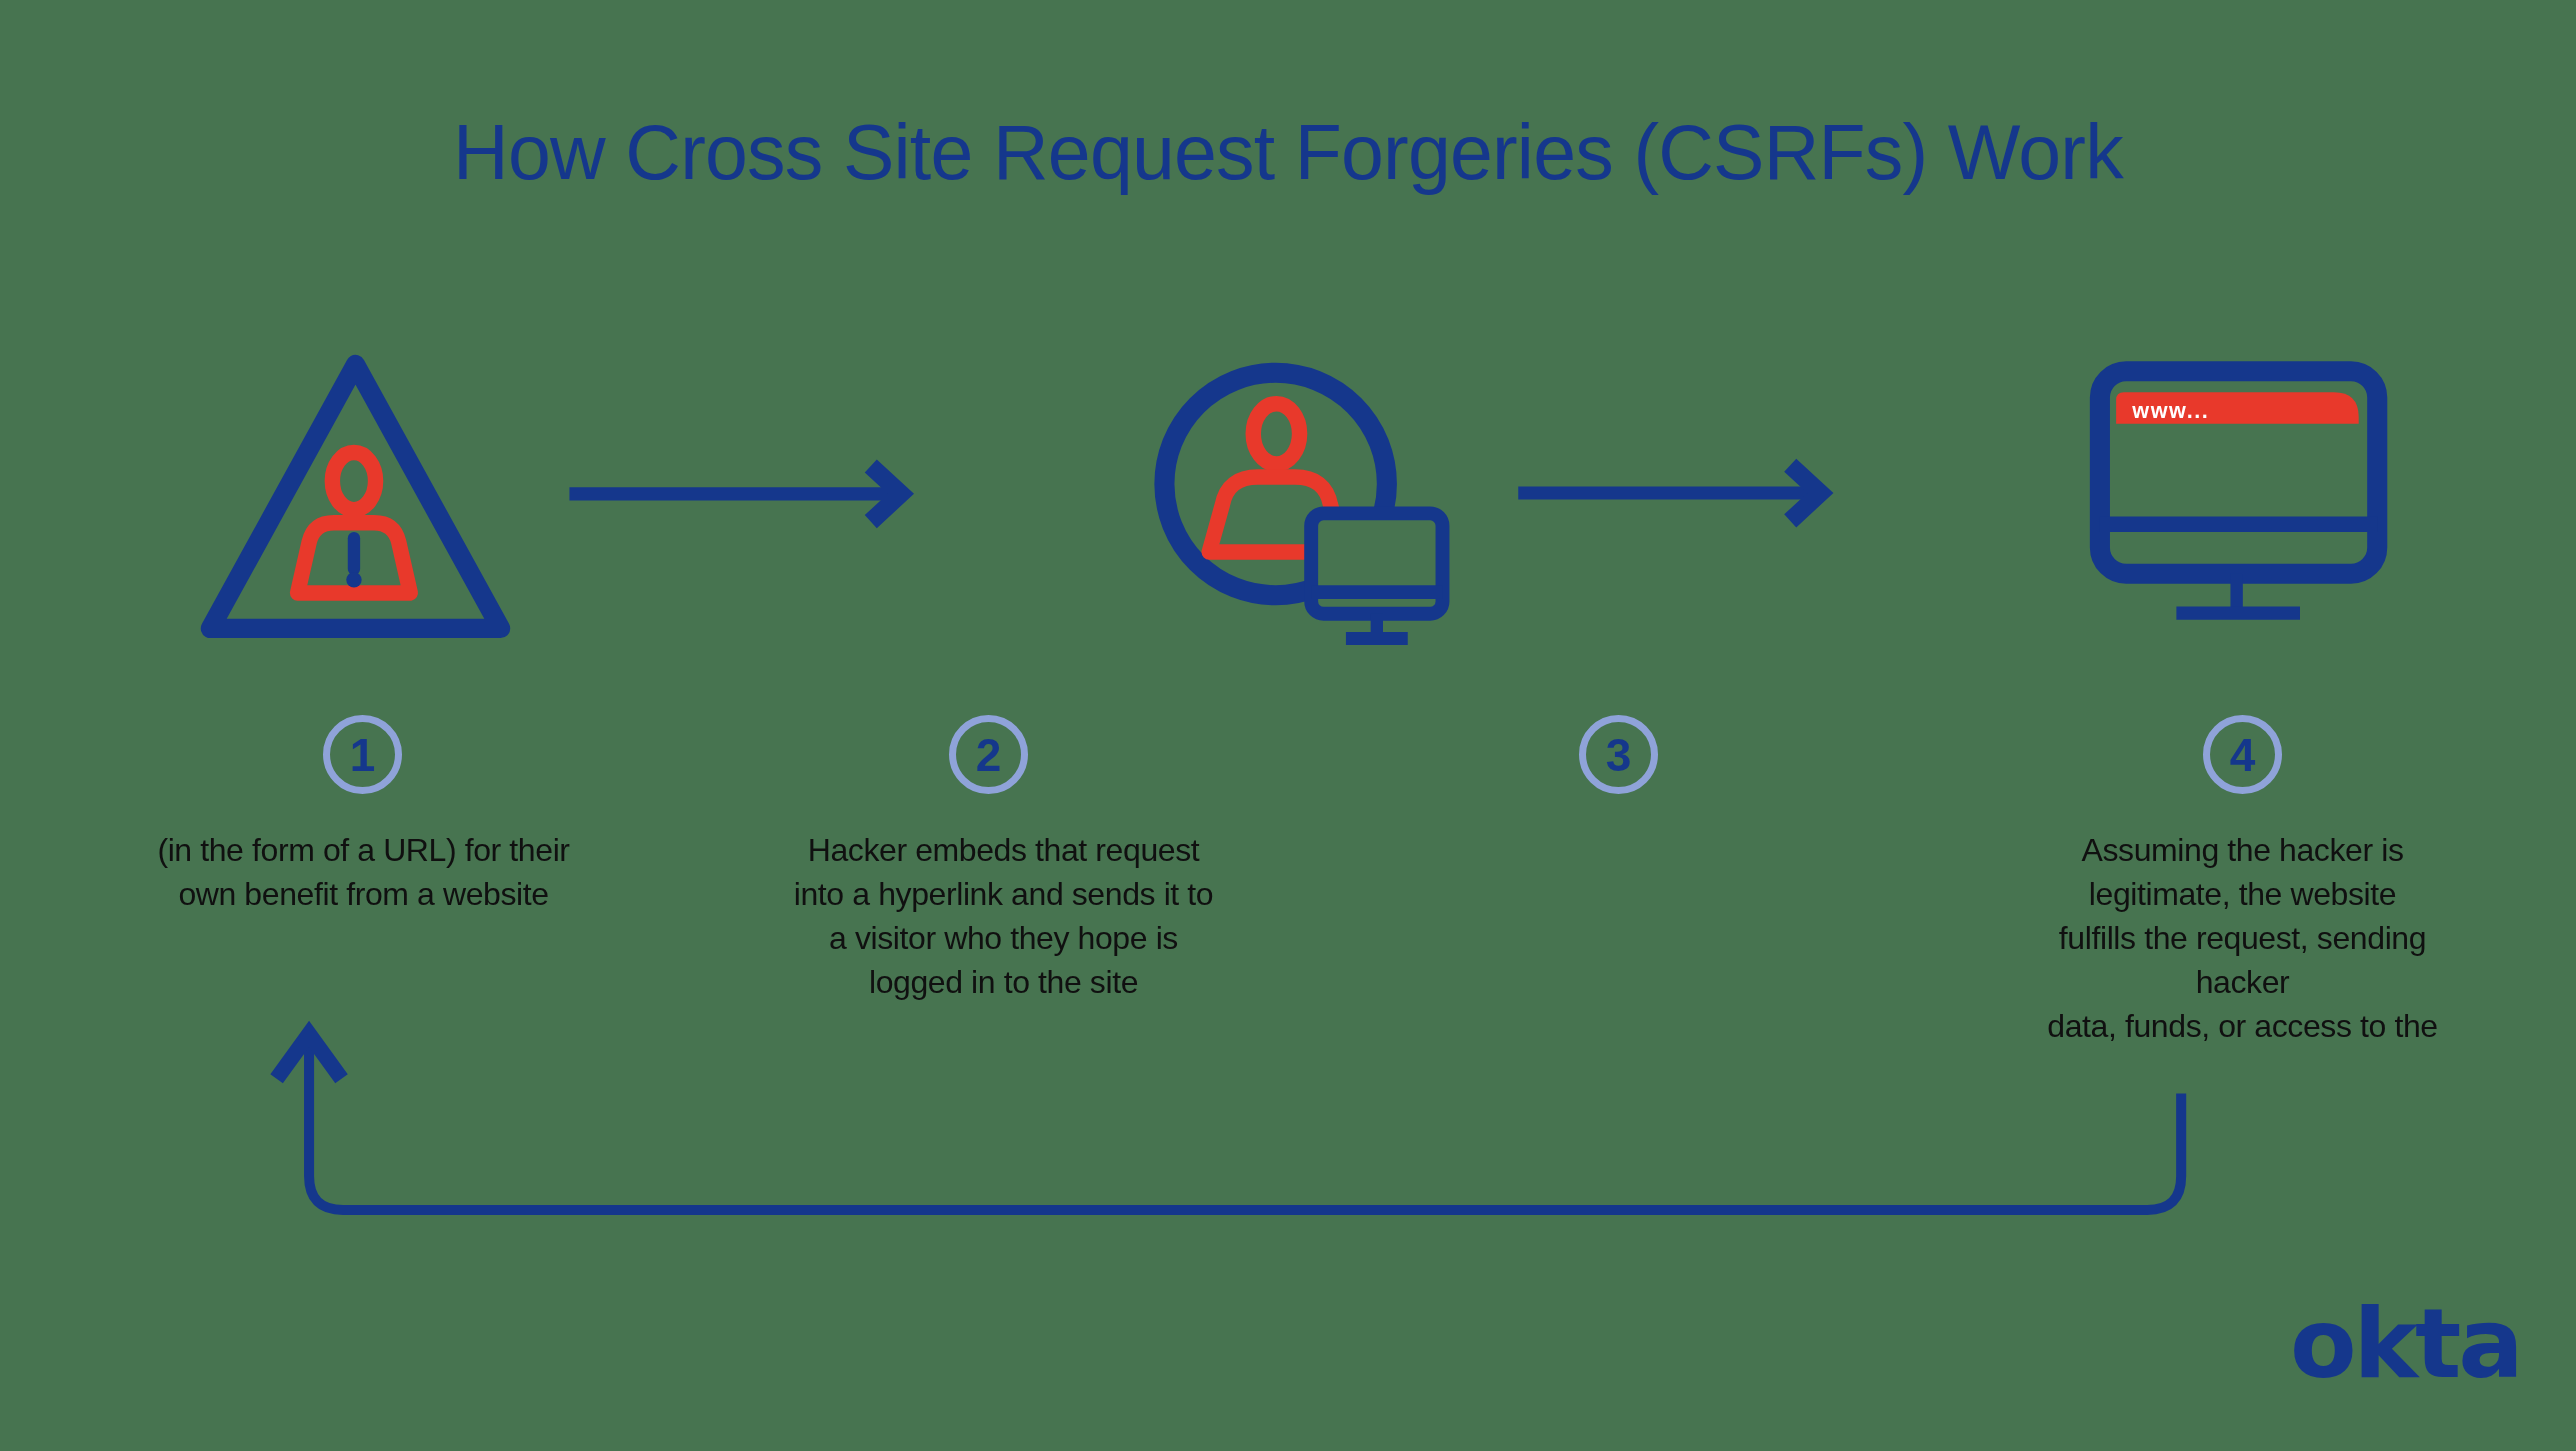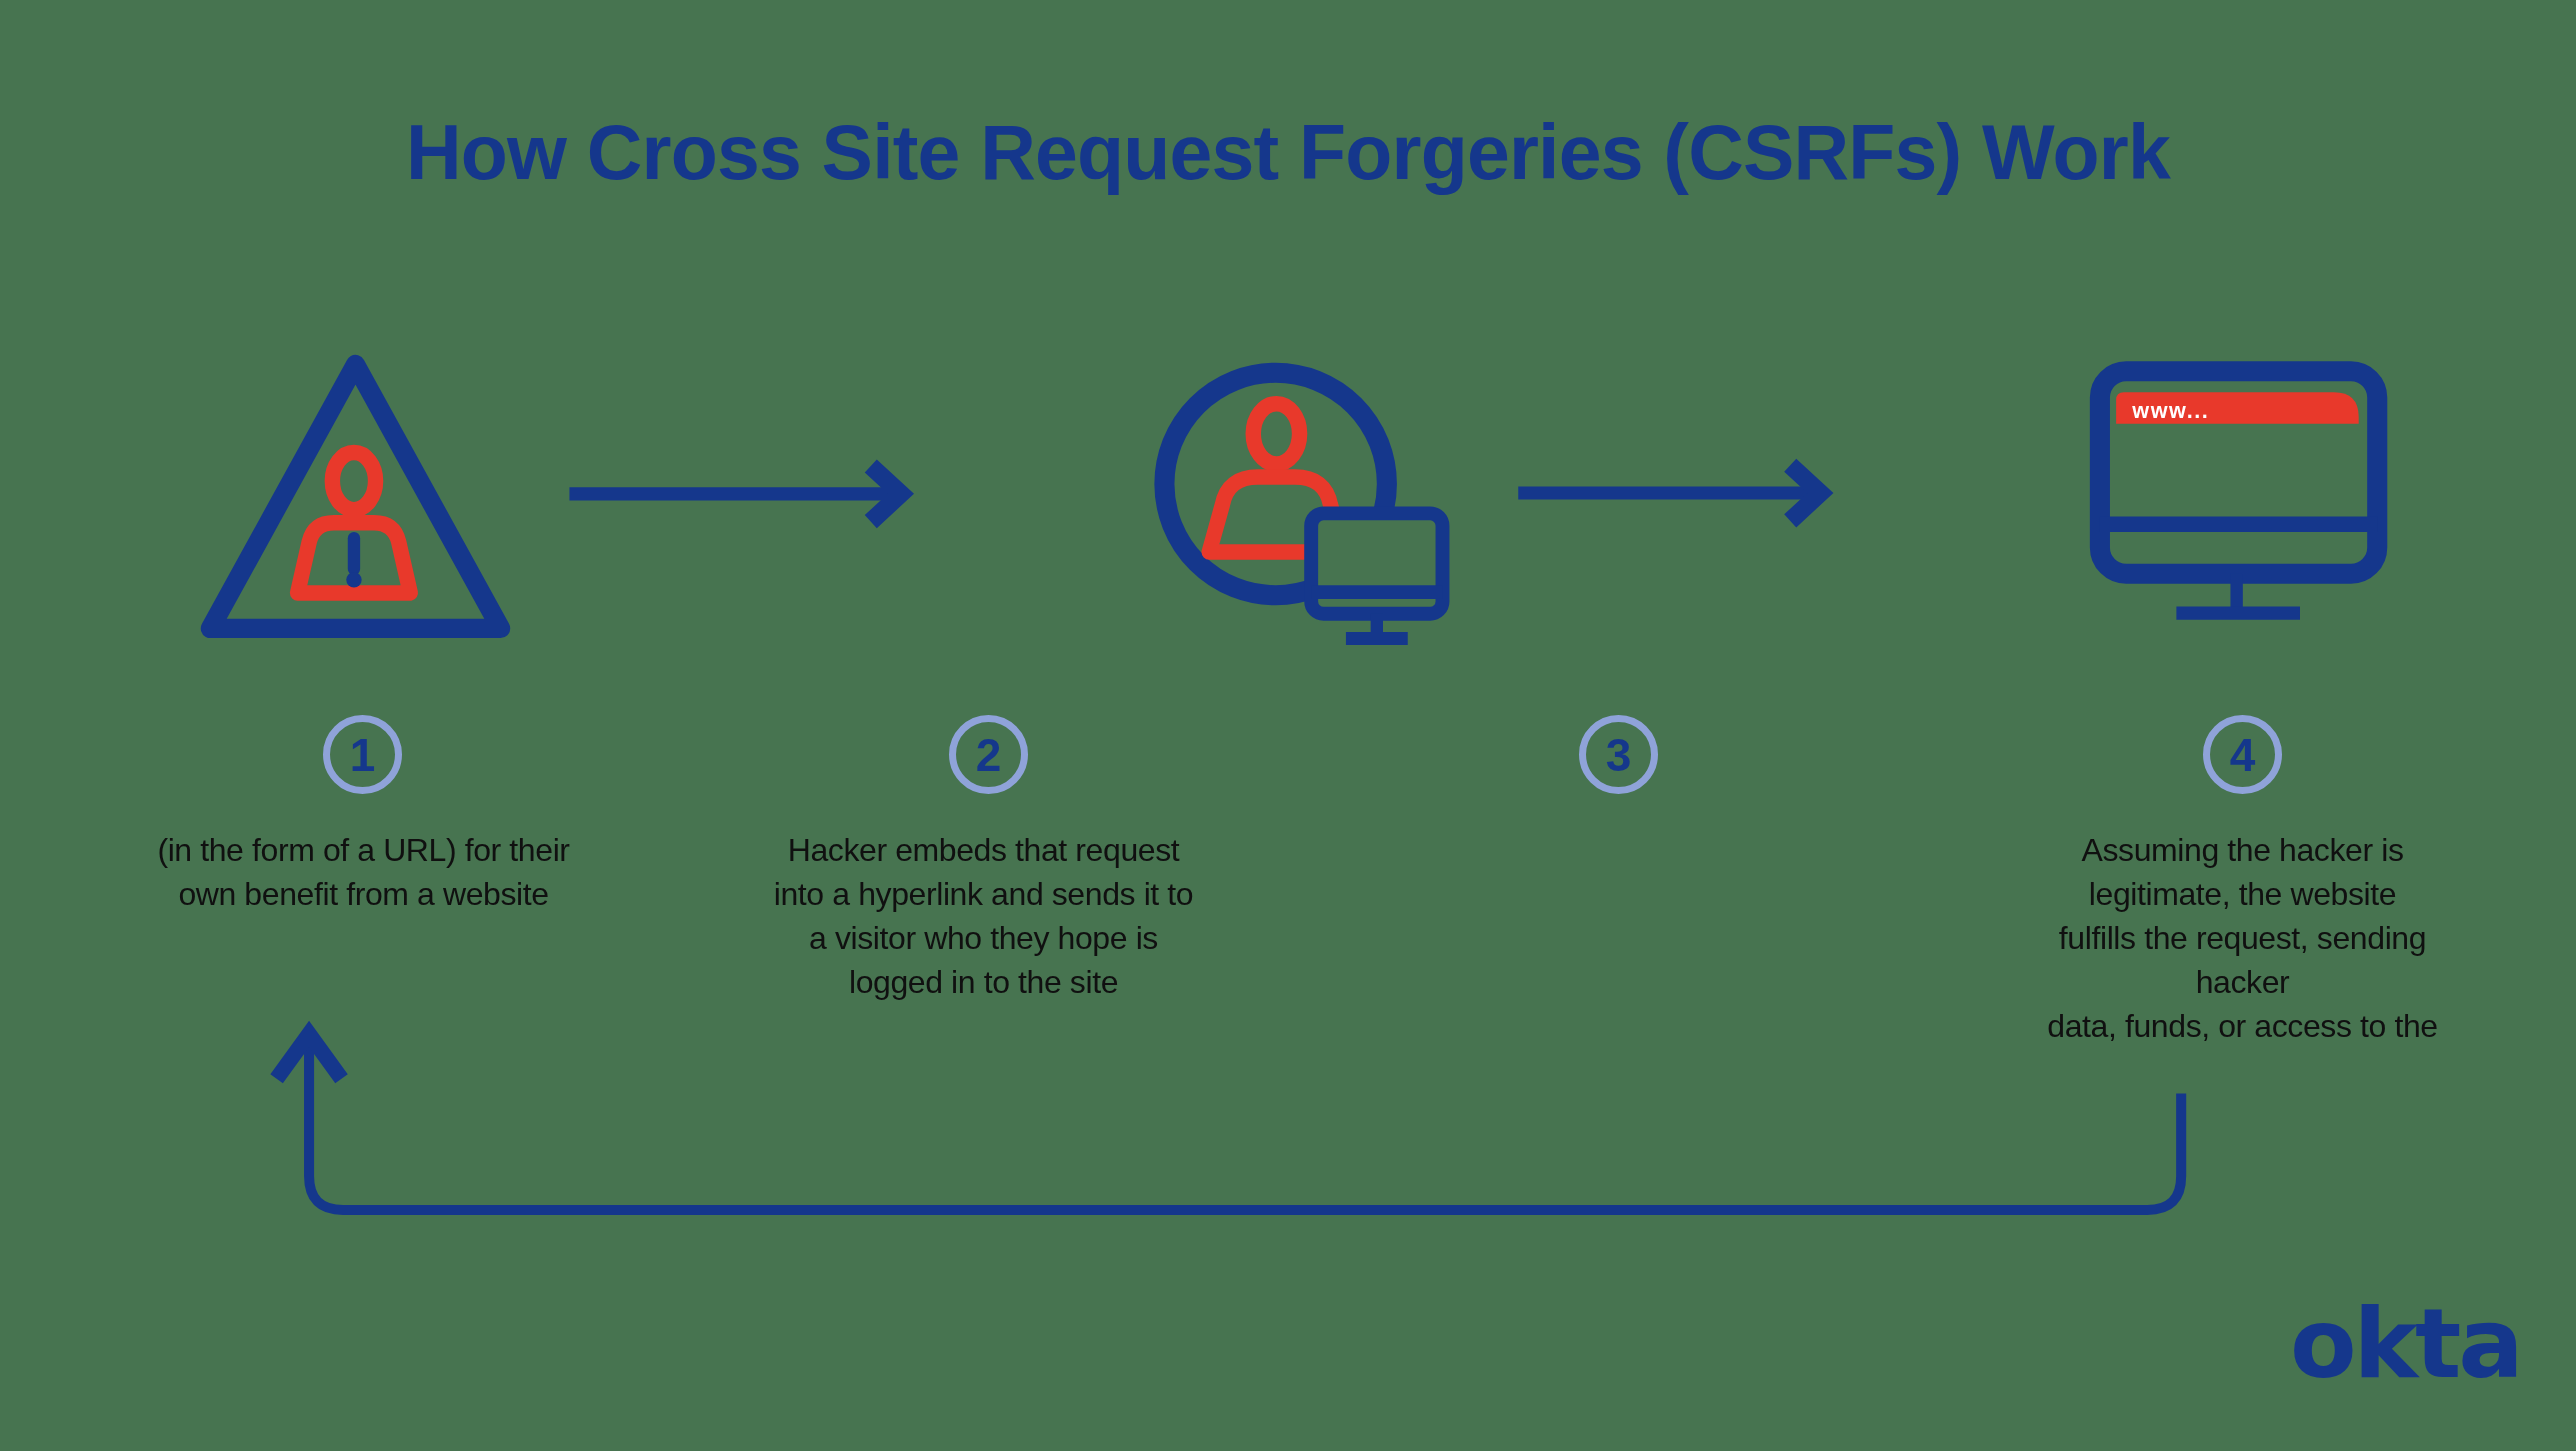--- a/index.html
+++ b/index.html
@@ -15,21 +15,21 @@
   .canvas{
     position:relative;
     width:2576px;height:1452px;
     background:var(--background);
     overflow:hidden;
     font-family:"Liberation Sans", sans-serif;
   }
   .title{
     position:absolute;top:108px;left:0;width:100%;
     margin:0;text-align:center;
-    font-size:77px;font-weight:700;letter-spacing:-0.8px;
+    font-size:77px;font-weight:400;letter-spacing:-0.8px;
     color:var(--navy);
   }
   .icon-svg{position:absolute;}
   .nav-stroke{stroke:var(--navy);fill:none;}
   .red-stroke{stroke:var(--red);fill:none;}
   .knockout{fill:var(--background);}
   .badge{
     position:absolute;top:715px;
     width:65px;height:65px;
     border:7.7px solid var(--badge-ring);
@@ -115,21 +115,21 @@
       <span>3</span>
     </div>
   <div class="badge" style="left:2203px;">
       <span>4</span>
     </div>
 
   <div class="desc" style="left:70px;">
     <span class="line">(in the form of a URL) for their</span>
     <span class="line">own benefit from a website</span>
   </div>
-  <div class="desc" style="left:690px;">
+  <div class="desc" style="left:710px;">
     <span class="line">Hacker embeds that request</span>
     <span class="line">into a hyperlink and sends it to</span>
     <span class="line">a visitor who they hope is</span>
     <span class="line">logged in to the site</span>
   </div>
   <div class="desc" style="left:1949px;">
     <span class="line">Assuming the hacker is</span>
     <span class="line">legitimate, the website</span>
     <span class="line">fulfills the request, sending</span>
     <span class="line">hacker</span>

